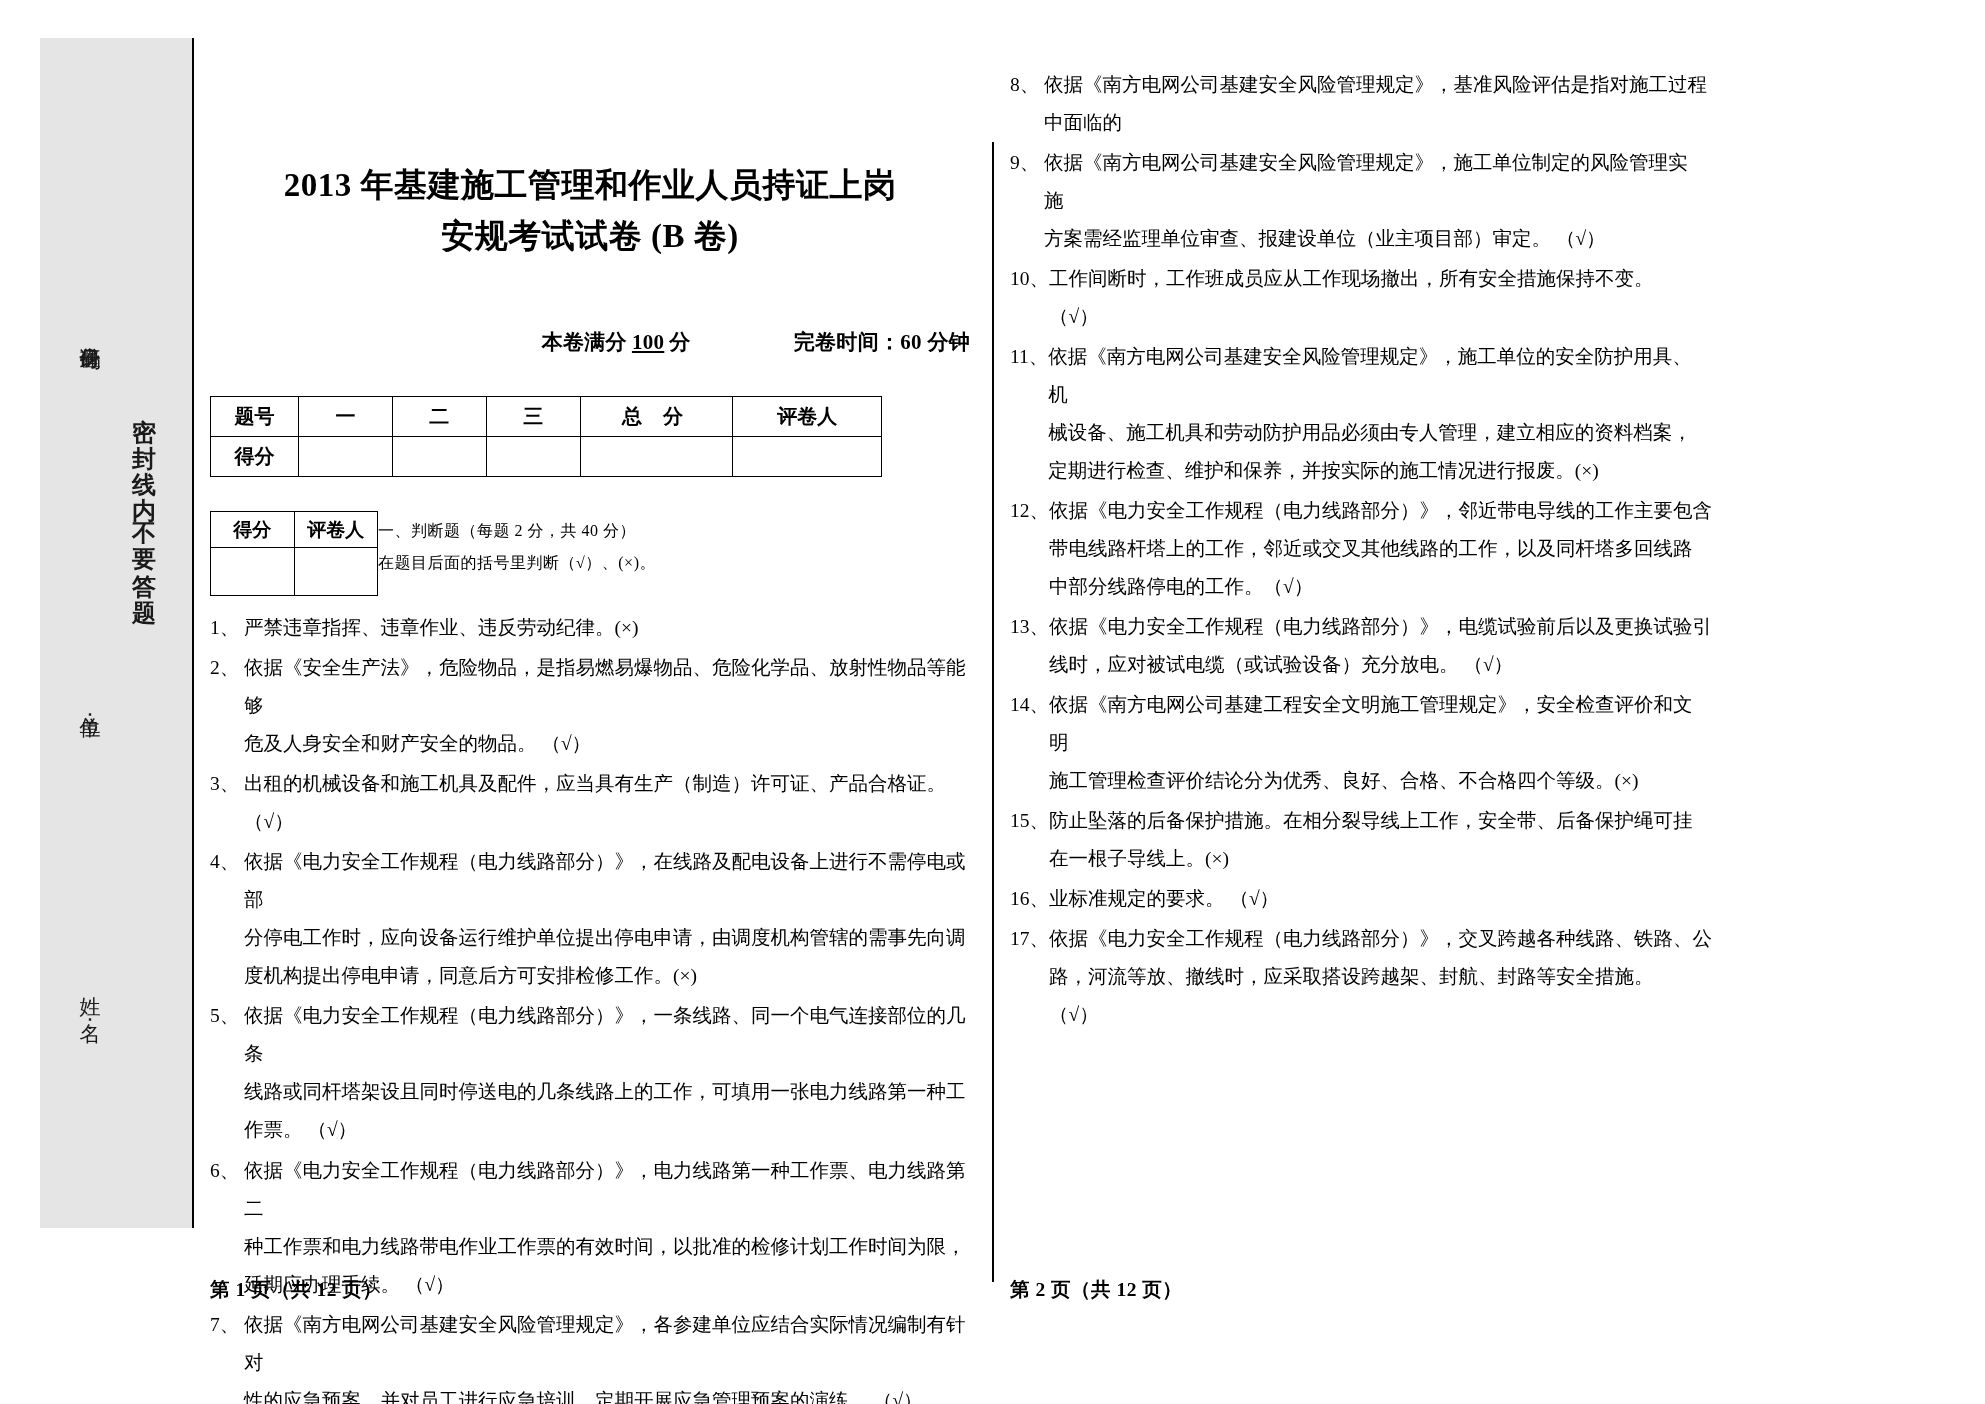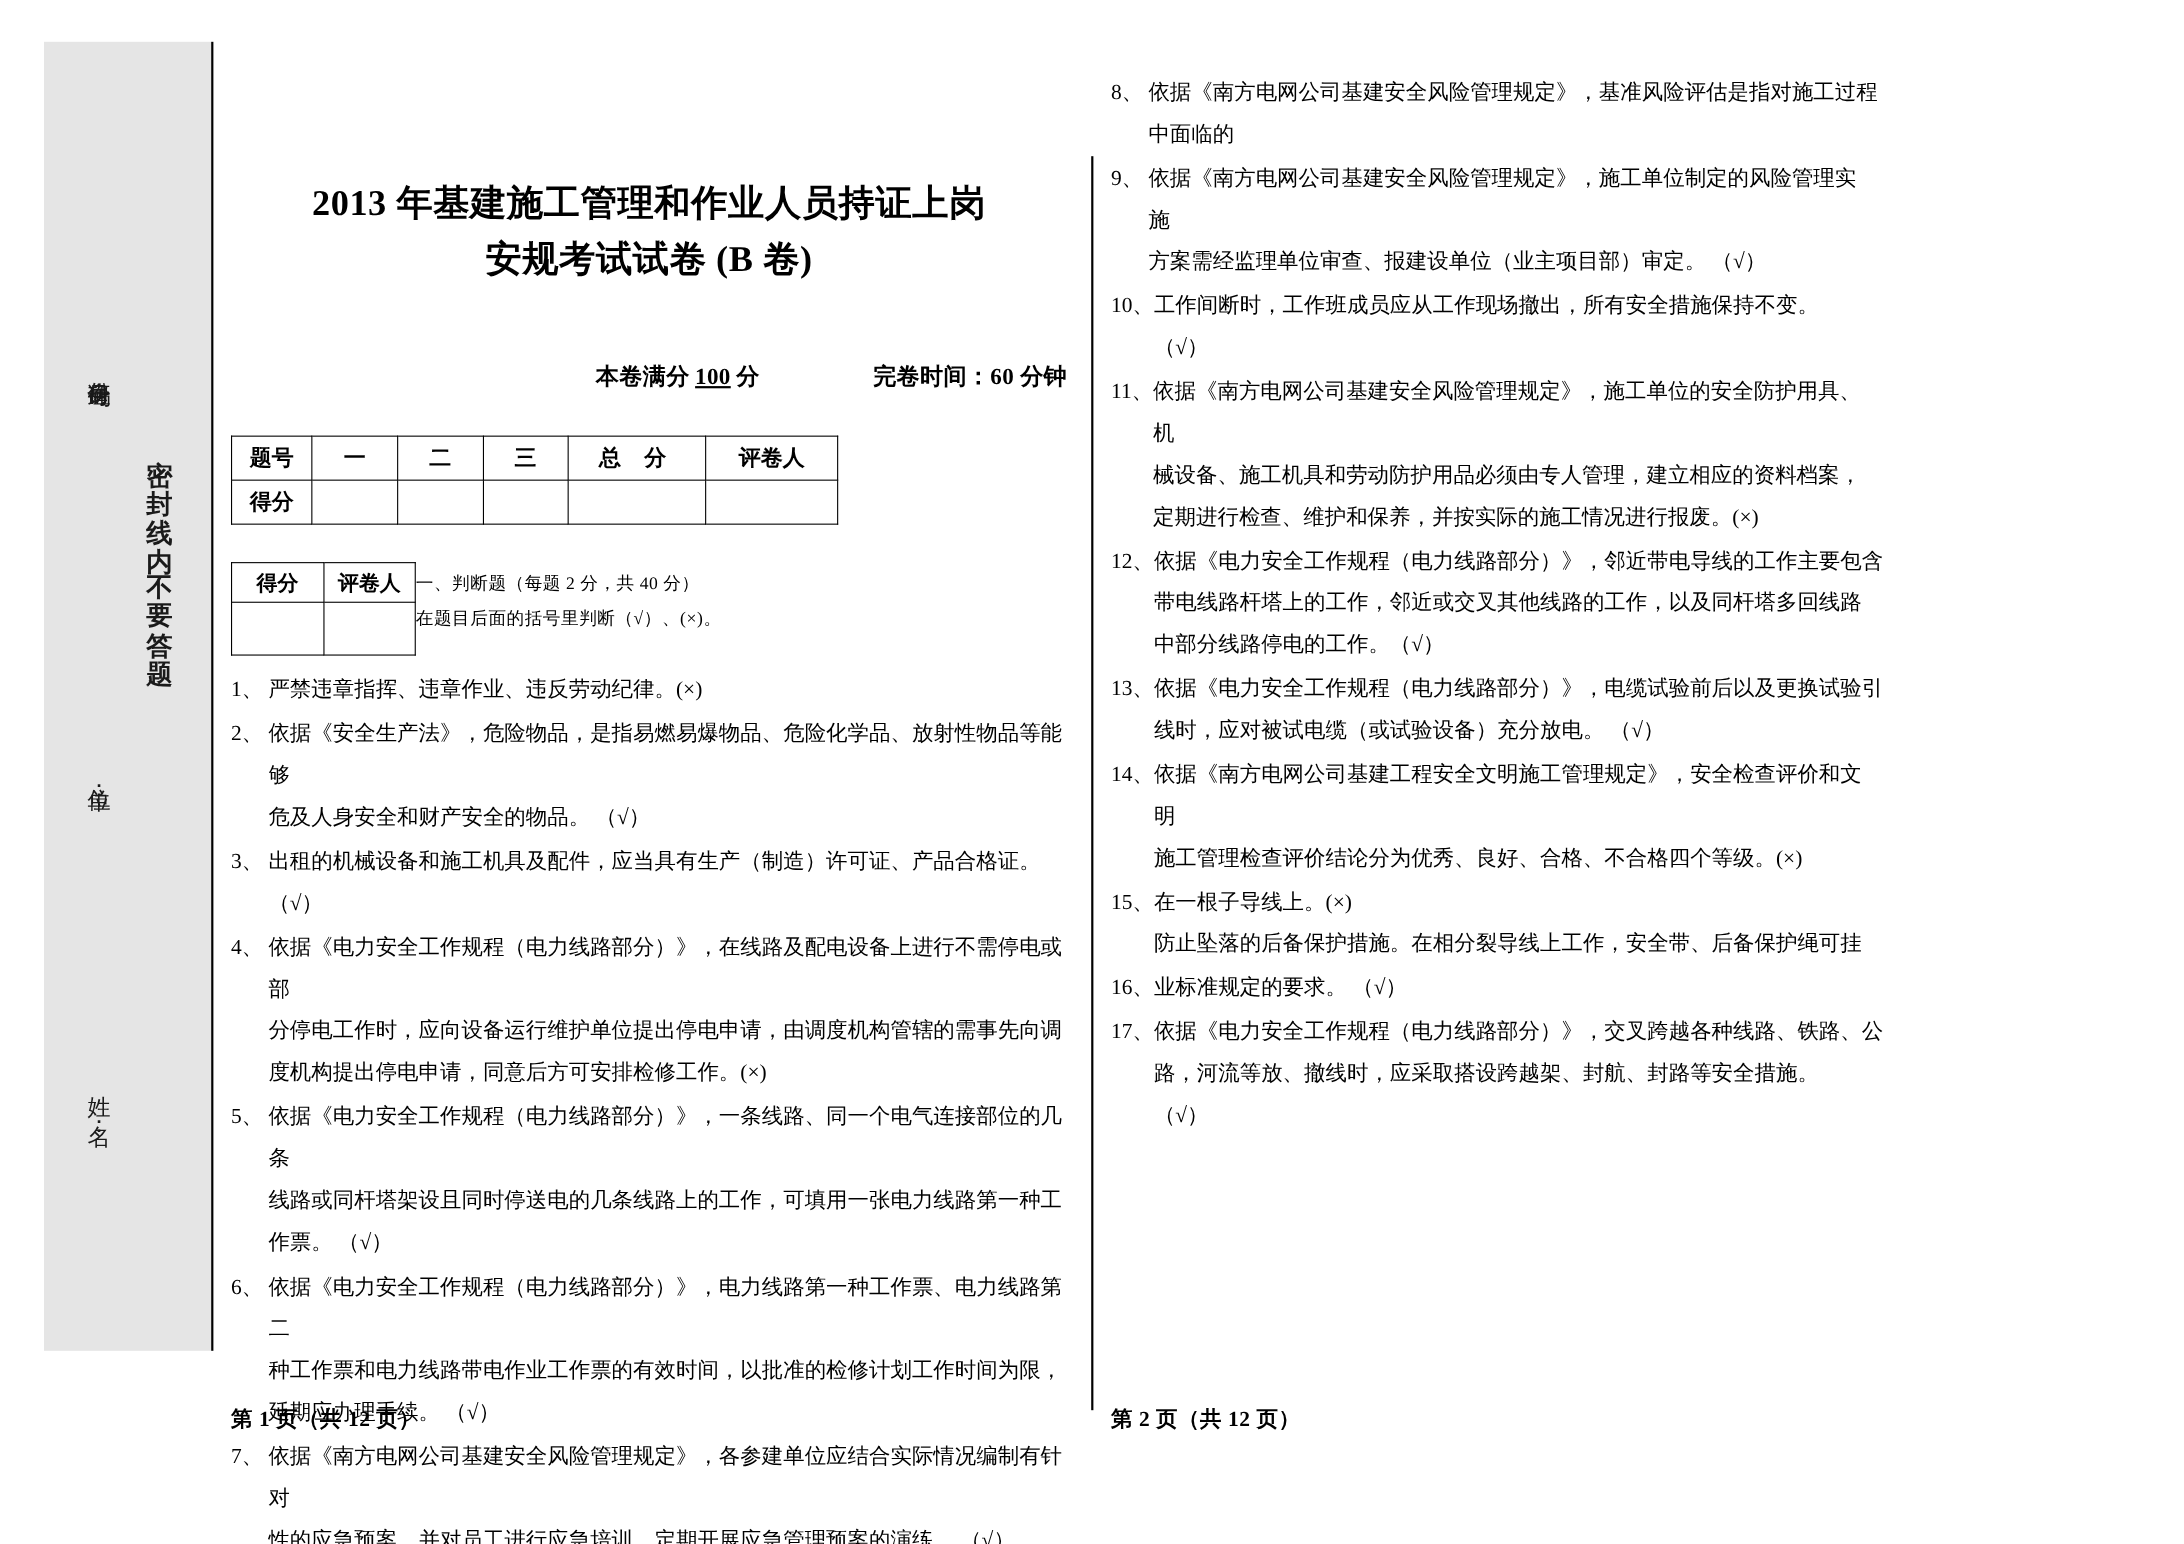--- a/index.html
+++ b/index.html
@@ -112,21 +112,21 @@
     border-collapse: collapse;
     margin-top: 40px;
     font-size: 20px;
     font-weight: 700;
   }
   table.grade td {
     border: 1.5px solid #000;
     text-align: center;
     vertical-align: middle;
   }
-  table.grade.main { width: 552px; }
+  table.grade.main { width: 672px; }
   table.grade.main td { height: 40px; }
   table.grade.main td.c-label { width: 92px; }
   table.grade.main td.c-num   { width: 98px; }
   table.grade.main td.c-total { width: 160px; letter-spacing: 8px; }
   table.grade.main td.c-rater { width: 156px; }
 
   table.grade.small {
     margin-top: 34px;
     width: 168px;
     float: left;
@@ -364,22 +364,22 @@
           <span class="q-num">14、</span>
           <span class="q-body">
             <span class="cont">依据《南方电网公司基建工程安全文明施工管理规定》，安全检查评价和文</span>
             <span class="cont">明</span>
             <span class="cont">施工管理检查评价结论分为优秀、良好、合格、不合格四个等级。(×)</span>
           </span>
         </div>
         <div class="q">
           <span class="q-num">15、</span>
           <span class="q-body">
+            <span class="cont">防止坠落的后备保护措施。在相分裂导线上工作，安全带、后备保护绳可挂</span>
             <span class="cont">在一根子导线上。(×)</span>
-            <span class="cont">防止坠落的后备保护措施。在相分裂导线上工作，安全带、后备保护绳可挂</span>
           </span>
         </div>
         <div class="q">
           <span class="q-num">16、</span>
           <span class="q-body">
             <span class="cont">业标准规定的要求。 （√）</span>
           </span>
         </div>
         <div class="q">
           <span class="q-num">17、</span>

